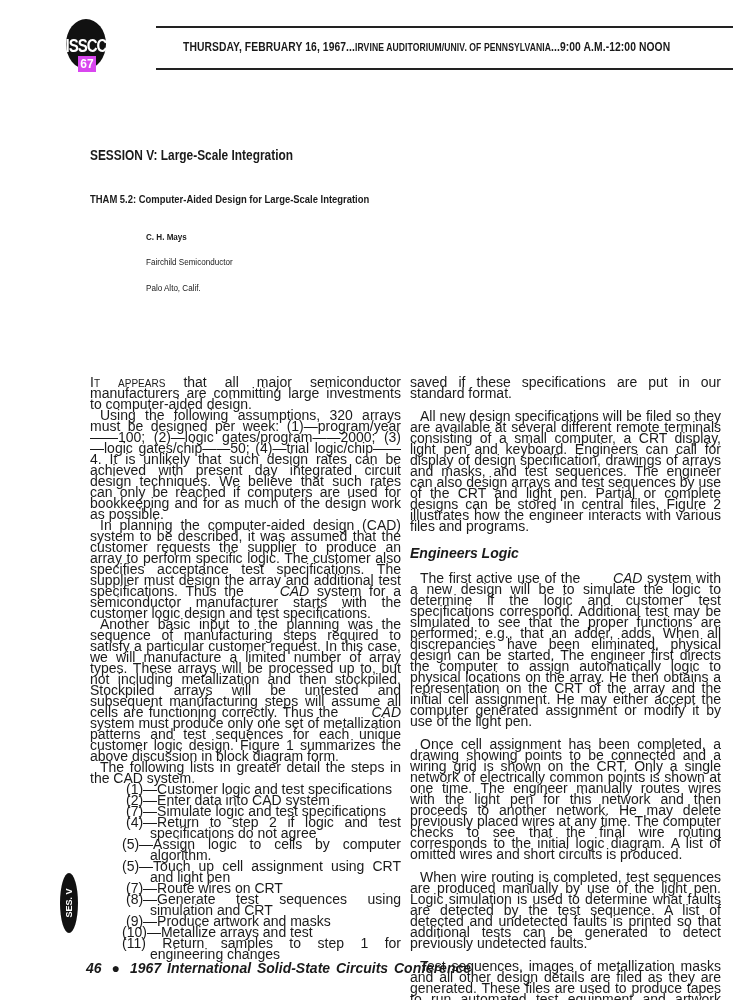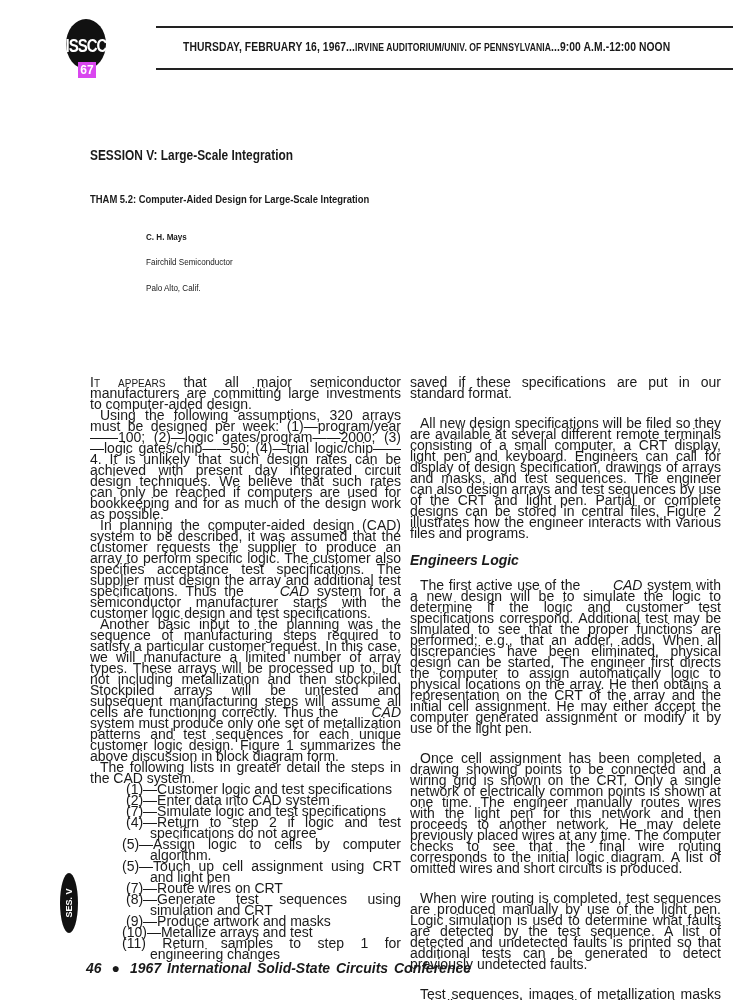--- a/index.html
+++ b/index.html
@@ -3,21 +3,21 @@
 <meta charset="utf-8">
 <style>
   html, body { margin: 0; padding: 0; background: #ffffff; }
   body { width: 755px; height: 1000px; position: relative; overflow: hidden; color: #1a1a1a; }
   .abs { position: absolute; }
 
   
   .logo { left: 66px; top: 24px; width: 40px; height: 40px; border-radius: 50%; background: #111; color: #fff;
           font-family: "Liberation Sans", sans-serif; font-weight: bold; font-size: 15px; letter-spacing: -1px;
           display: flex; align-items: center; justify-content: center; transform: scaleY(1.25); }
-  .logo-sub { left: 78px; top: 62px; width: 18px; height: 16px; background: #d946ef; color: #fff;
+  .logo-sub { left: 78px; top: 56px; width: 18px; height: 16px; background: #d946ef; color: #fff;
               font-family: "Liberation Sans", sans-serif; font-weight: bold; font-size: 12px; text-align: center; line-height: 16px; }
   .rule { left: 156px; width: 577px; height: 2px; background: #222; }
   .rule.top { top: 26px; }
   .rule.bot { top: 68px; }
   .header-text { left: 183px; top: 40px; font-family: "Liberation Sans", sans-serif; font-weight: bold;
                  font-size: 12px; letter-spacing: 0.1px; white-space: nowrap; transform: scaleX(0.86); transform-origin: left; }
   .header-text .small { font-size: 10px; }
 
   
   .session { left: 90px; top: 147px; font-family: "Liberation Sans", sans-serif; font-weight: bold; font-size: 14px;
@@ -27,21 +27,21 @@
   .author, .affil, .loc { left: 146px; font-family: "Liberation Sans", sans-serif; font-size: 9.5px;
                           transform: scaleX(0.85); transform-origin: left; white-space: nowrap; }
   .author { top: 231px; font-weight: bold; }
   .affil { top: 256px; }
   .loc { top: 282px; }
 
   
   .col { font-family: Liberation Sans, sans-serif; font-size: 14px; line-height: 11px; text-align: justify; }
   .col p { margin: 0; text-indent: 10px; }
   .col p.noindent { text-indent: 0; }
-  .col p.gap { margin-top: 19px; }
+  .col p.gap { margin-top: 12px; }
   .left-col { left: 90px; top: 377px; width: 311px; }
   .right-col { left: 410px; top: 377px; width: 311px; }
   .smallcaps { font-variant: small-caps; }
   .it { font-style: italic; padding-left: 28px; }
   .steps { margin: 0; padding: 0; list-style: none; }
   .steps li { padding-left: 60px; text-indent: -24px; text-align: justify; }
   .steps li.wide { padding-left: 60px; text-indent: -28px; }
   .subhead { font-style: italic; font-weight: bold; text-indent: 0 !important; margin: 16px 0 14px 0 !important; }
 
   

